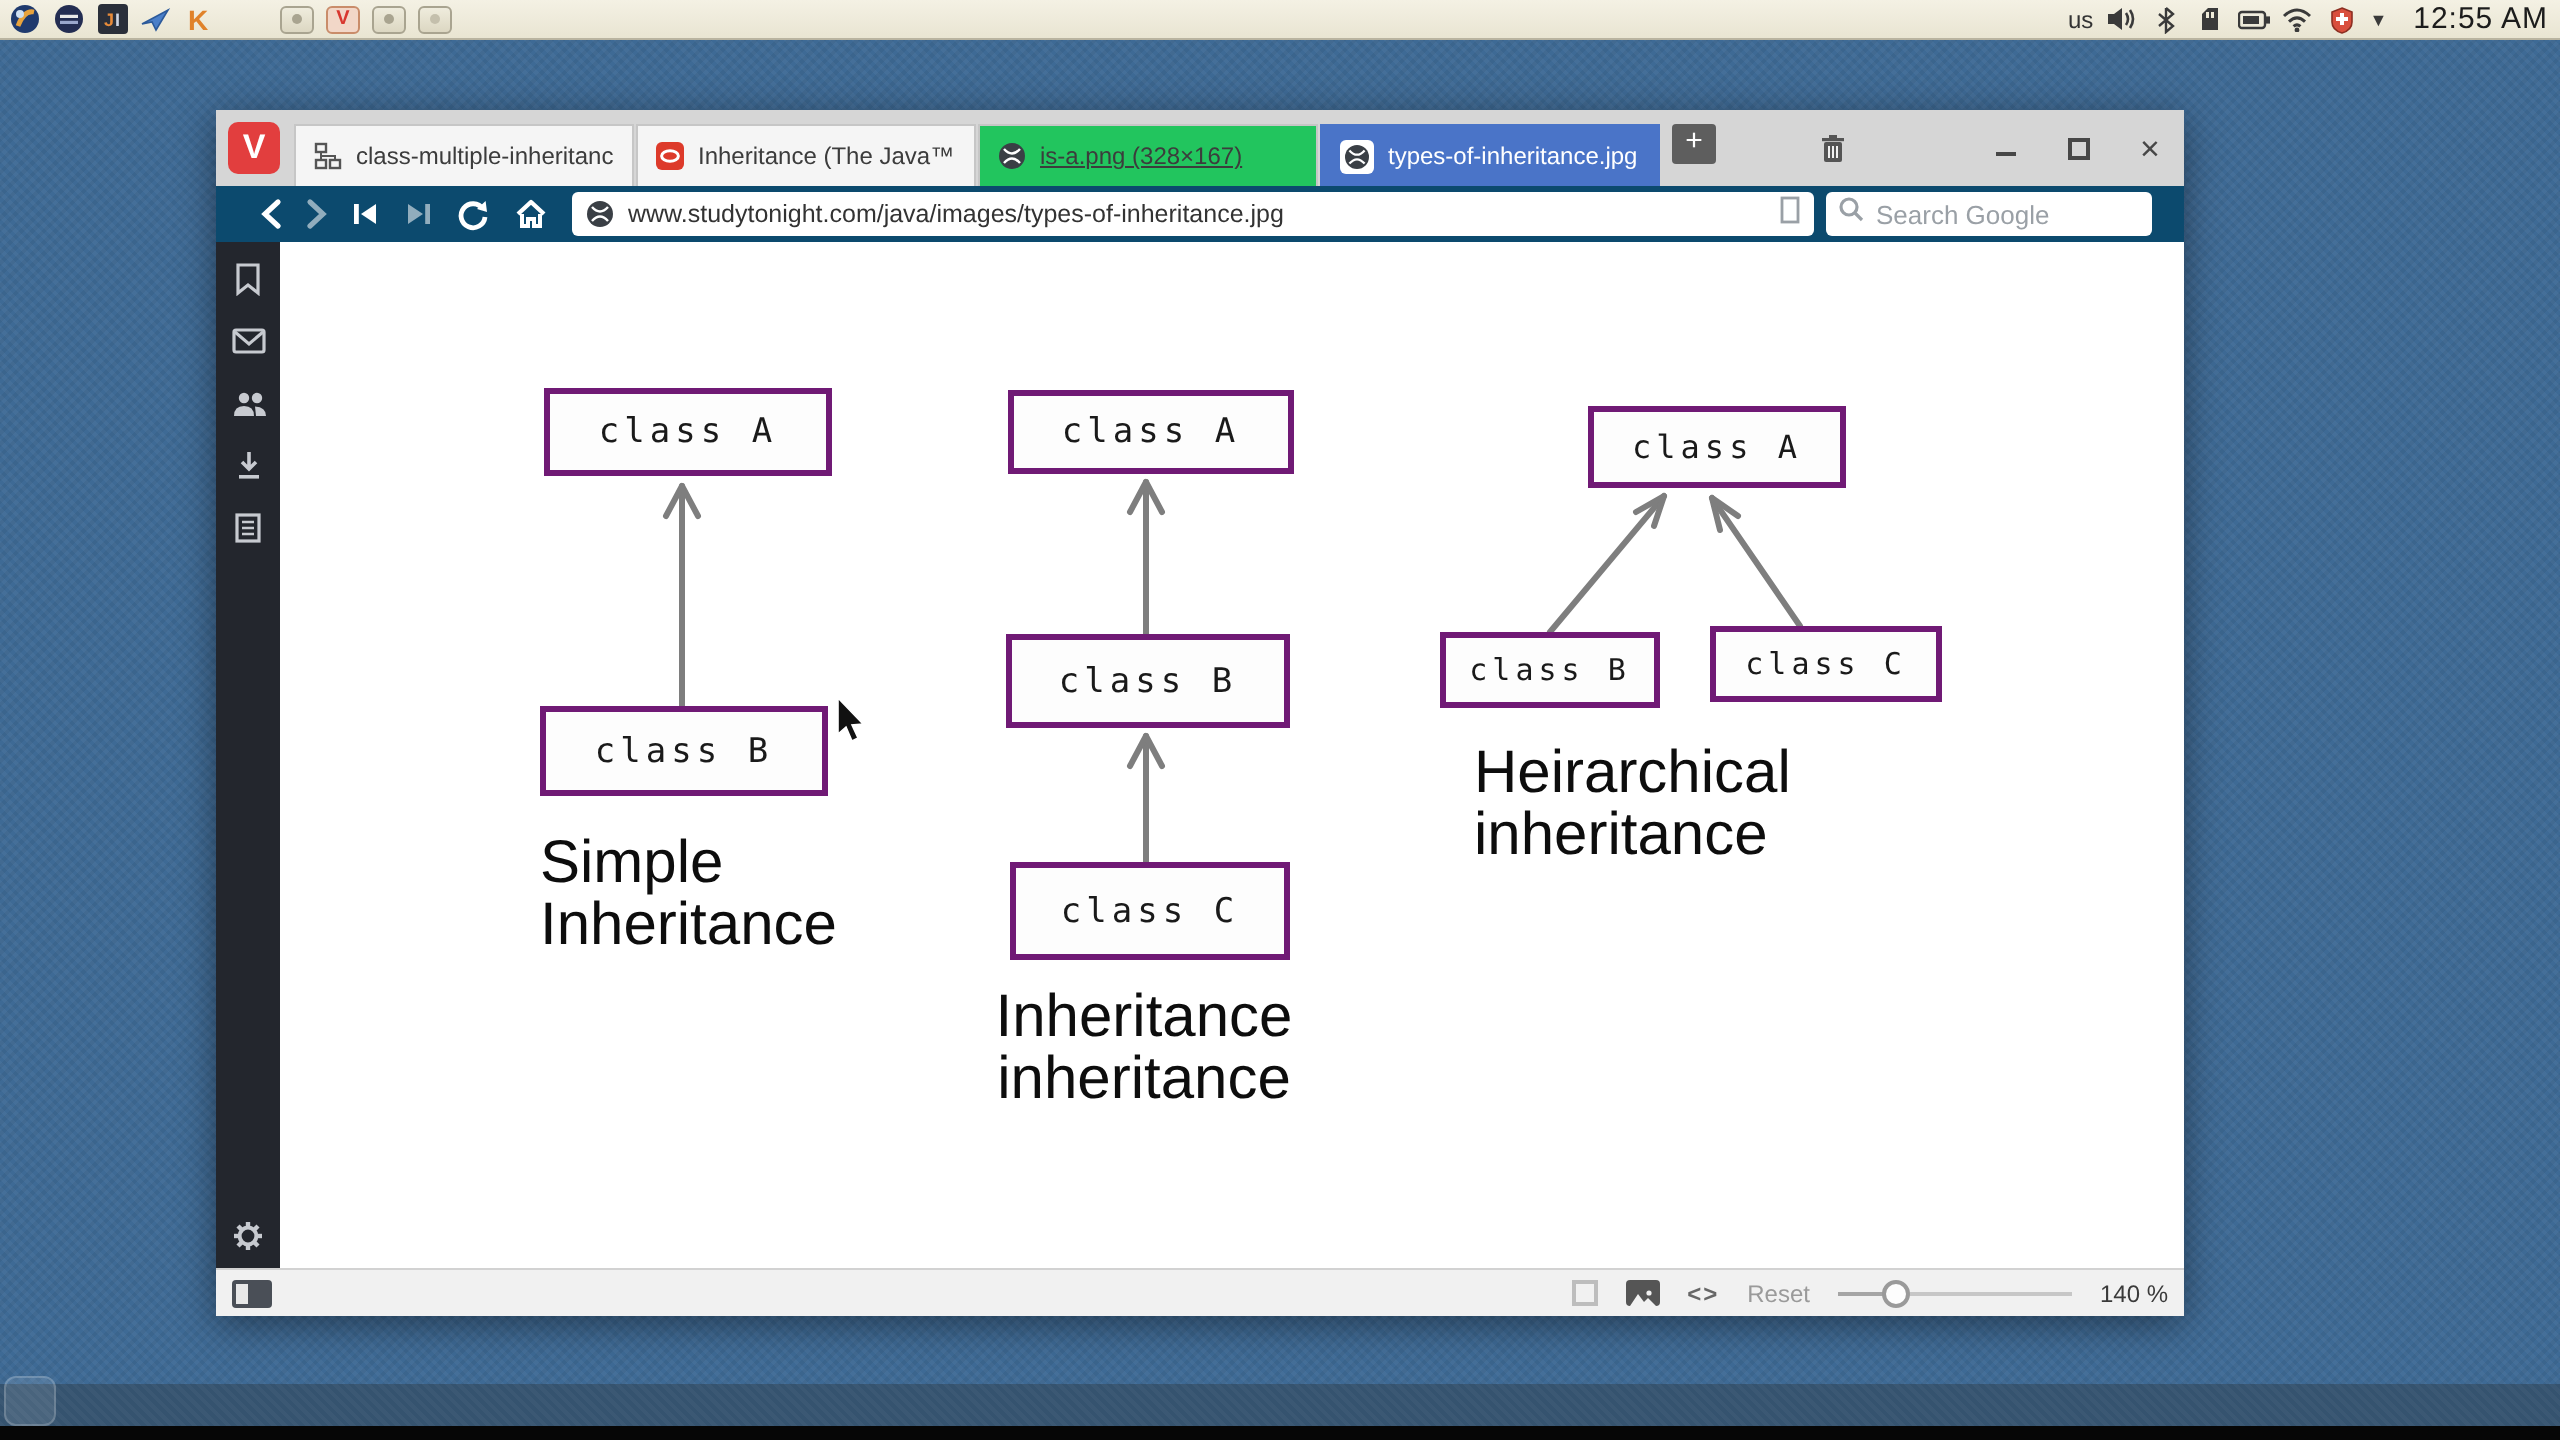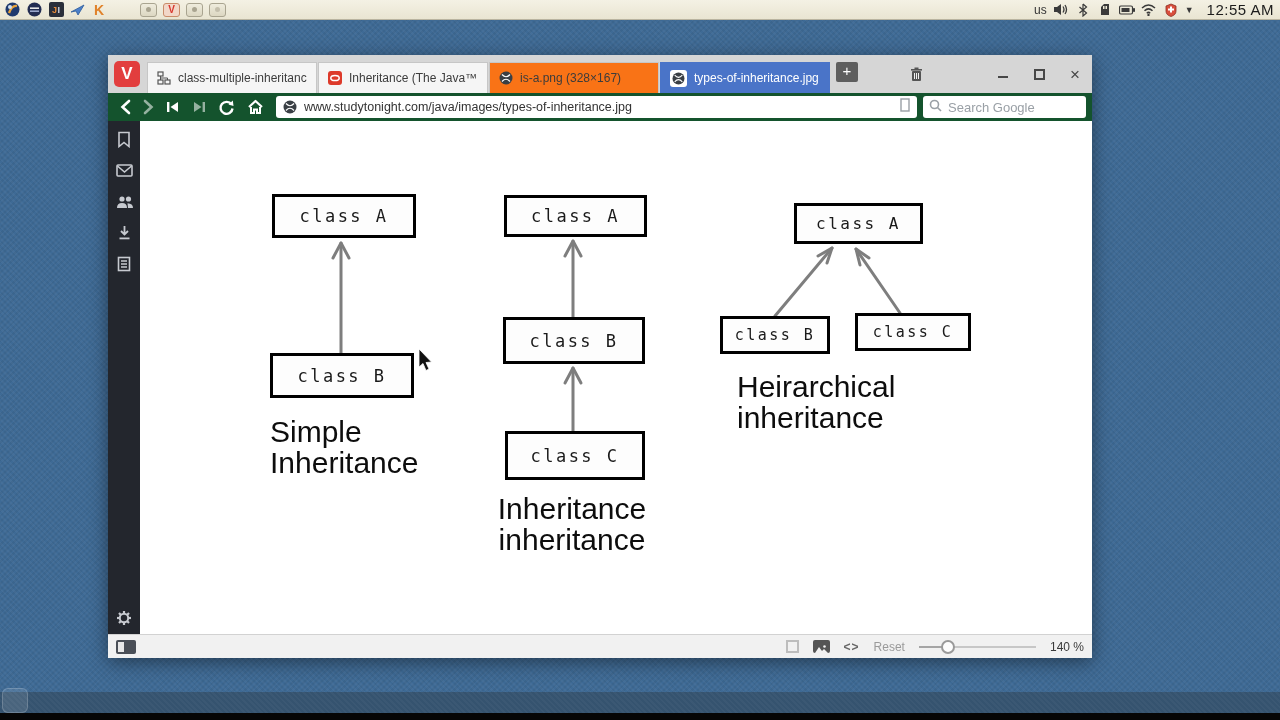--- a/index.html
+++ b/index.html
@@ -35,34 +35,34 @@
     background:#fff; box-shadow:0 4px 18px rgba(0,0,0,0.45); }
   
   .tabbar { position:relative; height:38px; background:#d6d6d6; display:flex; align-items:flex-end; }
   .vivaldi-btn { position:absolute; left:6px; top:6px; width:26px; height:26px; border-radius:5px;
     background:#e23e3e; color:#fff; font-weight:bold; font-size:17px;
     display:flex; align-items:center; justify-content:center; }
   .tabs { display:flex; margin-left:39px; height:31px; }
   .tab { width:170px; height:31px; display:flex; align-items:center; gap:7px; padding:0 9px;
     background:#f5f5f5; border:1px solid #c6c6c6; border-bottom:none; margin-right:1px;
     font-size:12px; color:#3c3c3c; }
-  .tab.t3 { background:#f97316; }
+  .tab.t3 { background:#22c55e;text-decoration:underline; }
   .tab.active { background:#4a74c8; border-color:#4a74c8; color:#fff; }
   .tab-title { white-space:nowrap; overflow:hidden; flex:1; }
   .fav { flex:0 0 auto; display:flex; }
   .fav-wrap { width:17px; height:17px; background:#fff; border-radius:3px; display:flex; align-items:center; justify-content:center; }
   .newtab { width:22px; height:20px; margin:0 0 5px 5px; background:#5e5e5e; border-radius:2px;
     color:#fff; font-size:15px; line-height:18px; text-align:center; }
   .tab-right { position:absolute; right:10px; top:0; height:38px; display:flex; align-items:center; gap:22px; }
   .wc { color:#474747; font-size:13px; display:flex; align-items:center; justify-content:center; width:14px; height:14px; }
   .wc-min { border-bottom:2px solid #474747; width:10px; height:7px; }
   .wc-max { border:2px solid #474747; width:11px; height:11px; }
   .wc-close { font-size:17px; line-height:11px; }
   
-  .addrbar { height:28px; background:#14532d; display:flex; align-items:center; padding:0 6px; gap:6px; }
+  .addrbar { height:28px; background:#0c4a6e; display:flex; align-items:center; padding:0 16px; gap:6px; }
   .nav { display:flex; align-items:center; gap:12px; padding:0 6px; }
   .nav svg { display:block; }
   .urlbox { flex:1; height:22px; background:#fff; border-radius:3px; display:flex; align-items:center;
     padding:0 7px; gap:7px; }
   .urltext { flex:1; font-size:12.5px; color:#333; white-space:nowrap; overflow:hidden; }
   .searchbox { width:163px; height:22px; background:#fff; border-radius:3px; display:flex; align-items:center;
     padding:0 6px; gap:6px; }
   .searchbox input { border:none; outline:none; width:120px; font-size:13px; color:#333;
     font-family:"Liberation Sans",sans-serif; background:transparent; }
   .searchbox input::placeholder { color:#9aa0a6; }
@@ -83,21 +83,21 @@
   .img-ic { width:17px; height:13px; background:#555; border-radius:2px; display:flex; align-items:flex-end; justify-content:center; }
   .code-ic { font-size:12px; font-weight:bold; color:#666; letter-spacing:1px; }
   .reset-lbl { font-size:12px; color:#9a9a9a; }
   .slider { position:relative; width:117px; height:14px; }
   .slider .track { position:absolute; left:0; top:6px; width:100%; height:2px; background:#c7c7c7; }
   .slider .track-l { position:absolute; left:0; top:6px; width:29px; height:2px; background:#a5a5a5; }
   .slider .knob { position:absolute; left:22px; top:0; width:14px; height:14px; border-radius:50%;
     background:#fdfdfd; border:2px solid #9a9a9a; }
   .zoom-lbl { font-size:12px; color:#3a3a3a; }
   
-  .dbox { position:absolute; border:3px solid #000000; background:#fdfdfd;
+  .dbox { position:absolute; border:3px solid #701a75; background:#fdfdfd;
     display:flex; align-items:center; justify-content:center;
     font-family:"DejaVu Sans Mono", monospace; font-size:17px; letter-spacing:2.5px; color:#1a1a1a; }
   .dlabel { position:absolute; font-weight:normal; font-size:30px; line-height:31px; color:#0d0d0d; }
   .dlabel.center { text-align:center; }
   .arrows { position:absolute; left:0; top:0; }
   .cursor { position:absolute; left:278px; top:228px; }
 </style>
 </head>
 <body>
 

